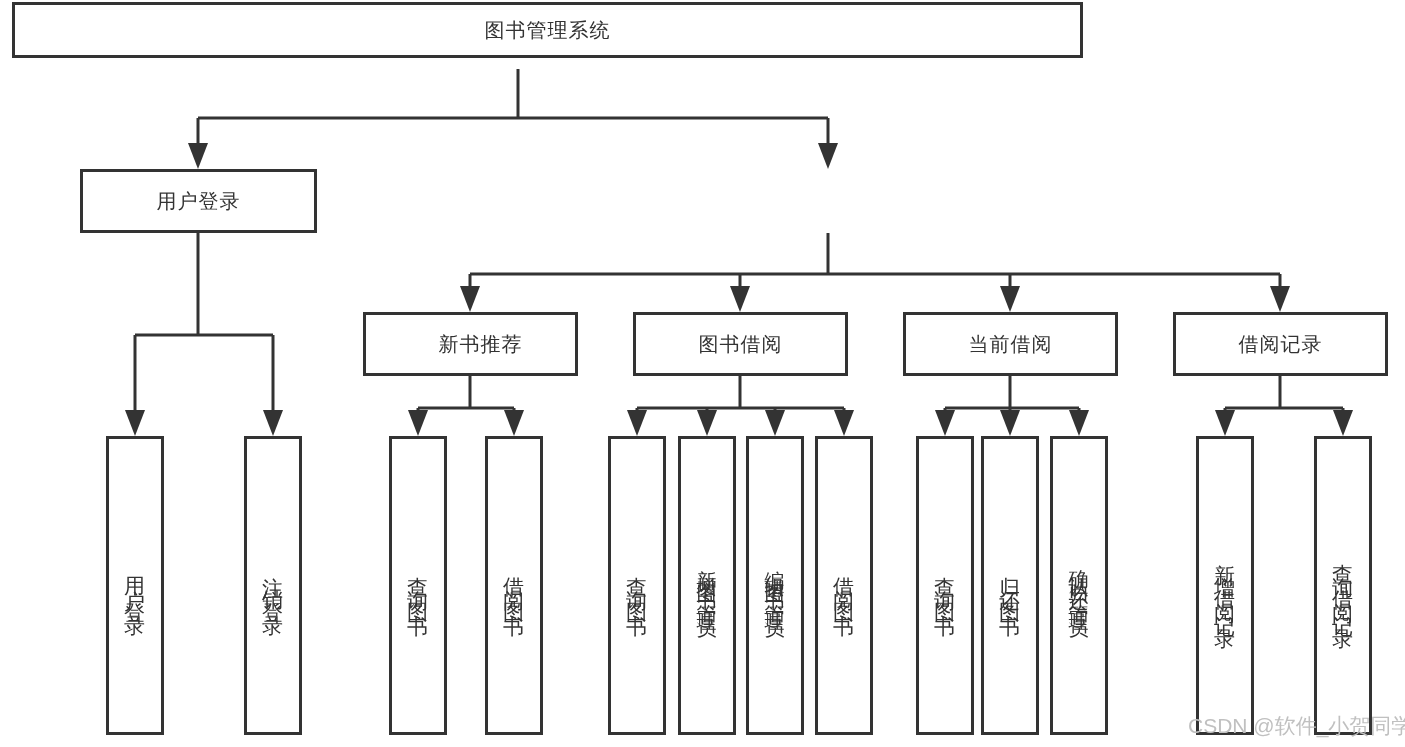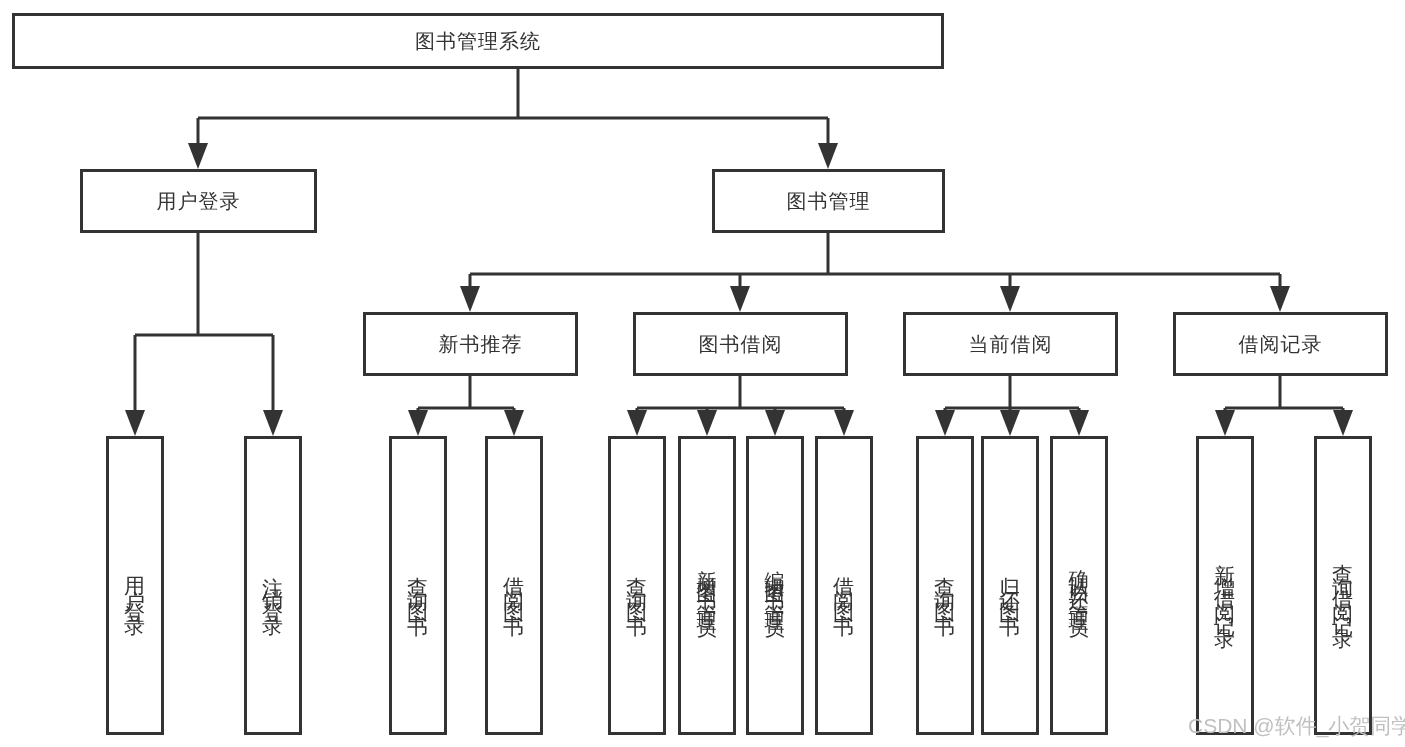--- a/index.html
+++ b/index.html
@@ -138,30 +138,27 @@
       <polygon points="765,410 785,410 775,436"></polygon>
       <polygon points="834,410 854,410 844,436"></polygon>
       <polygon points="935,410 955,410 945,436"></polygon>
       <polygon points="1000,410 1020,410 1010,436"></polygon>
       <polygon points="1069,410 1089,410 1079,436"></polygon>
       <polygon points="1215,410 1235,410 1225,436"></polygon>
       <polygon points="1333,410 1353,410 1343,436"></polygon>
     </g>
   </svg>
 
-  <div class="box" style="left:12px; top:13px; width:932px; height:56px;">
+  <div class="box" style="left:12px; top:2px; width:1071px; height:56px;">
     <span class="hlabel">图书管理系统</span>
   </div>
 
   <div class="box" style="left:80px; top:169px; width:237px; height:64px;">
     <span class="hlabel">用户登录</span>
   </div>
-  <div class="box" style="left:712px; top:169px; width:233px; height:64px;">
-    <span class="hlabel">图书管理</span>
-  </div>
 
   <div class="box" style="left:363px; top:312px; width:215px; height:64px;padding-left:20px;">
     <span class="hlabel">新书推荐</span>
   </div>
   <div class="box" style="left:633px; top:312px; width:215px; height:64px;text-align:center;">
     <span class="hlabel">图书借阅</span>
   </div>
   <div class="box" style="left:903px; top:312px; width:215px; height:64px;">
     <span class="hlabel">当前借阅</span>
   </div>

